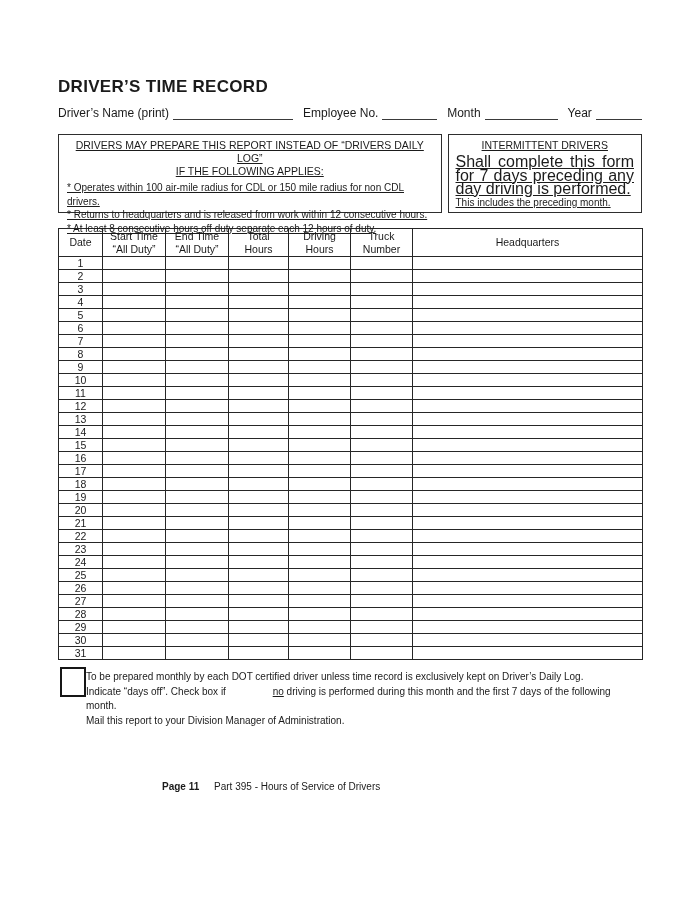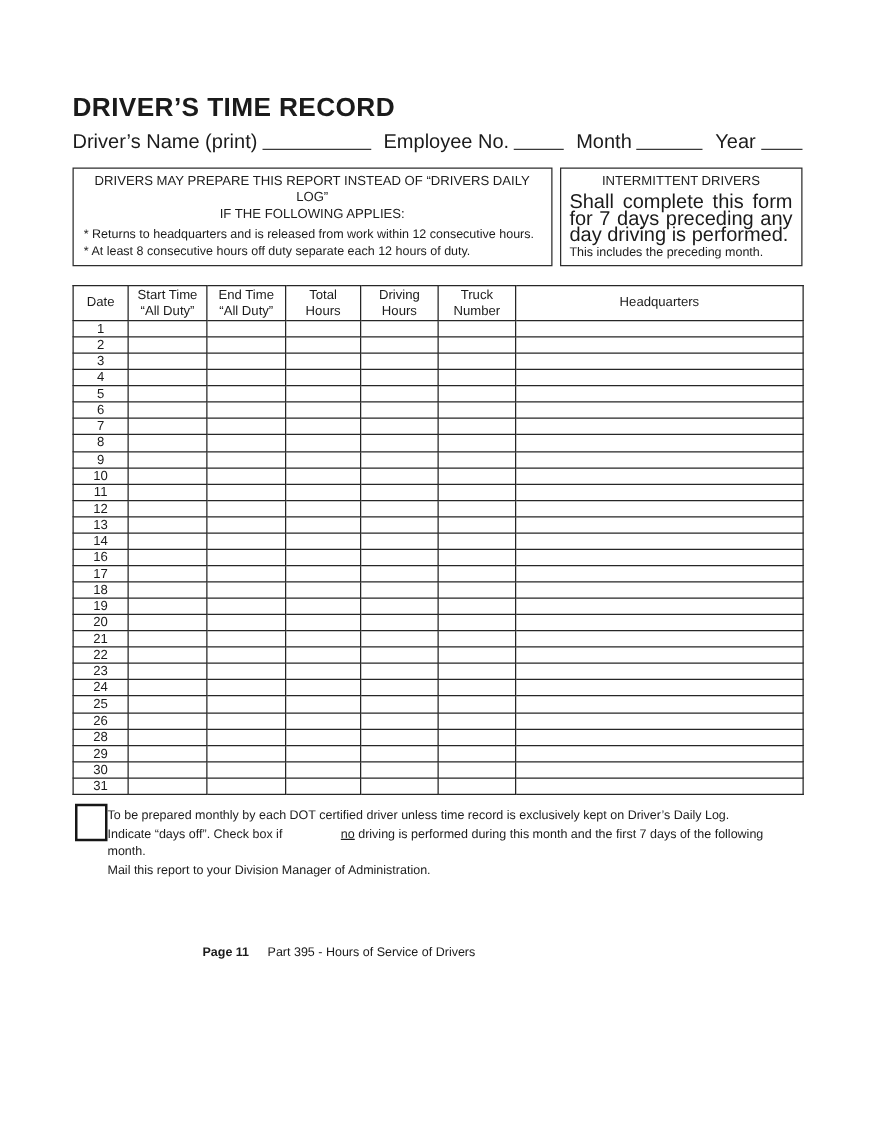--- a/index.html
+++ b/index.html
@@ -17,48 +17,49 @@
   }
   .sheet {
     padding: 0 54px 0 58px;
     box-sizing: border-box;
     width: 696px;
   }
 
   
   .title {
     padding-top: 76px;
-    font-size: 21px;
+    font-size: 17px;
     font-weight: bold;
     letter-spacing: 0.3px;
     line-height: 22px;
   }
   .name-line {
     margin-top: 9px;
-    font-size: 16px;
+    font-size: 12px;
     display: flex;
     align-items: flex-end;
     line-height: 13px;
     white-space: nowrap;
   }
   .blank {
     border-bottom: 1px solid #3a3a3a;
     height: 11px;
     display: inline-block;
   }
   .blank.name   { width: 125px; margin-left: 4px; margin-right: 10px; }
   .blank.emp    { width: 57px;  margin-left: 4px; margin-right: 10px; }
   .blank.month  { width: 76px;  margin-left: 4px; margin-right: 10px; }
   .blank.year   { width: 48px;  margin-left: 4px; }
 
   
   .boxes {
     margin-top: 14px;
     display: flex;
     gap: 6px;
+    text-decoration: underline;
   }
   .nbox {
     border: 1.5px solid #2e2e2e;
     box-sizing: border-box;
     height: 79px;
   }
   .nbox.left  { width: 403px; padding: 4px 8px 4px 8px; }
   .nbox.right { width: 204px; padding: 4px 7px 4px 7px; }
   .nbox-heading {
     font-size: 10.5px;
@@ -167,20 +168,21 @@
     <span>Year</span>
     <span class="blank year"></span>
   </div>
 
   <div class="boxes">
     <div class="nbox left">
       <div class="nbox-heading">
         <span>DRIVERS MAY PREPARE THIS REPORT INSTEAD OF “DRIVERS DAILY LOG”</span><br>
         <span>IF THE FOLLOWING APPLIES:</span>
       </div>
+      <div class="bullet">* Operates within 100 air-mile radius for CDL or 150 mile radius for non CDL drivers.</div>
       <div class="bullet">* Returns to headquarters and is released from work within 12 consecutive hours.</div>
       <div class="bullet">* At least 8 consecutive hours off duty separate each 12 hours of duty.</div>
     </div>
     <div class="nbox right">
       <div class="nbox-heading">INTERMITTENT DRIVERS</div>
       <div class="nbox-body">Shall complete this form for 7 days preceding any day driving is performed.</div>
       <div class="nbox-note">This includes the preceding month.</div>
     </div>
   </div>
 
@@ -326,20 +328,29 @@
         <tr>
           <td>14</td>
           <td></td>
           <td></td>
           <td></td>
           <td></td>
           <td></td>
           <td></td>
         </tr>
         <tr>
+          <td>15</td>
+          <td></td>
+          <td></td>
+          <td></td>
+          <td></td>
+          <td></td>
+          <td></td>
+        </tr>
+        <tr>
           <td>16</td>
           <td></td>
           <td></td>
           <td></td>
           <td></td>
           <td></td>
           <td></td>
         </tr>
         <tr>
           <td>17</td>
@@ -417,20 +428,29 @@
           <td>25</td>
           <td></td>
           <td></td>
           <td></td>
           <td></td>
           <td></td>
           <td></td>
         </tr>
         <tr>
           <td>26</td>
+          <td></td>
+          <td></td>
+          <td></td>
+          <td></td>
+          <td></td>
+          <td></td>
+        </tr>
+        <tr>
+          <td>27</td>
           <td></td>
           <td></td>
           <td></td>
           <td></td>
           <td></td>
           <td></td>
         </tr>
         <tr>
           <td>28</td>
           <td></td>

